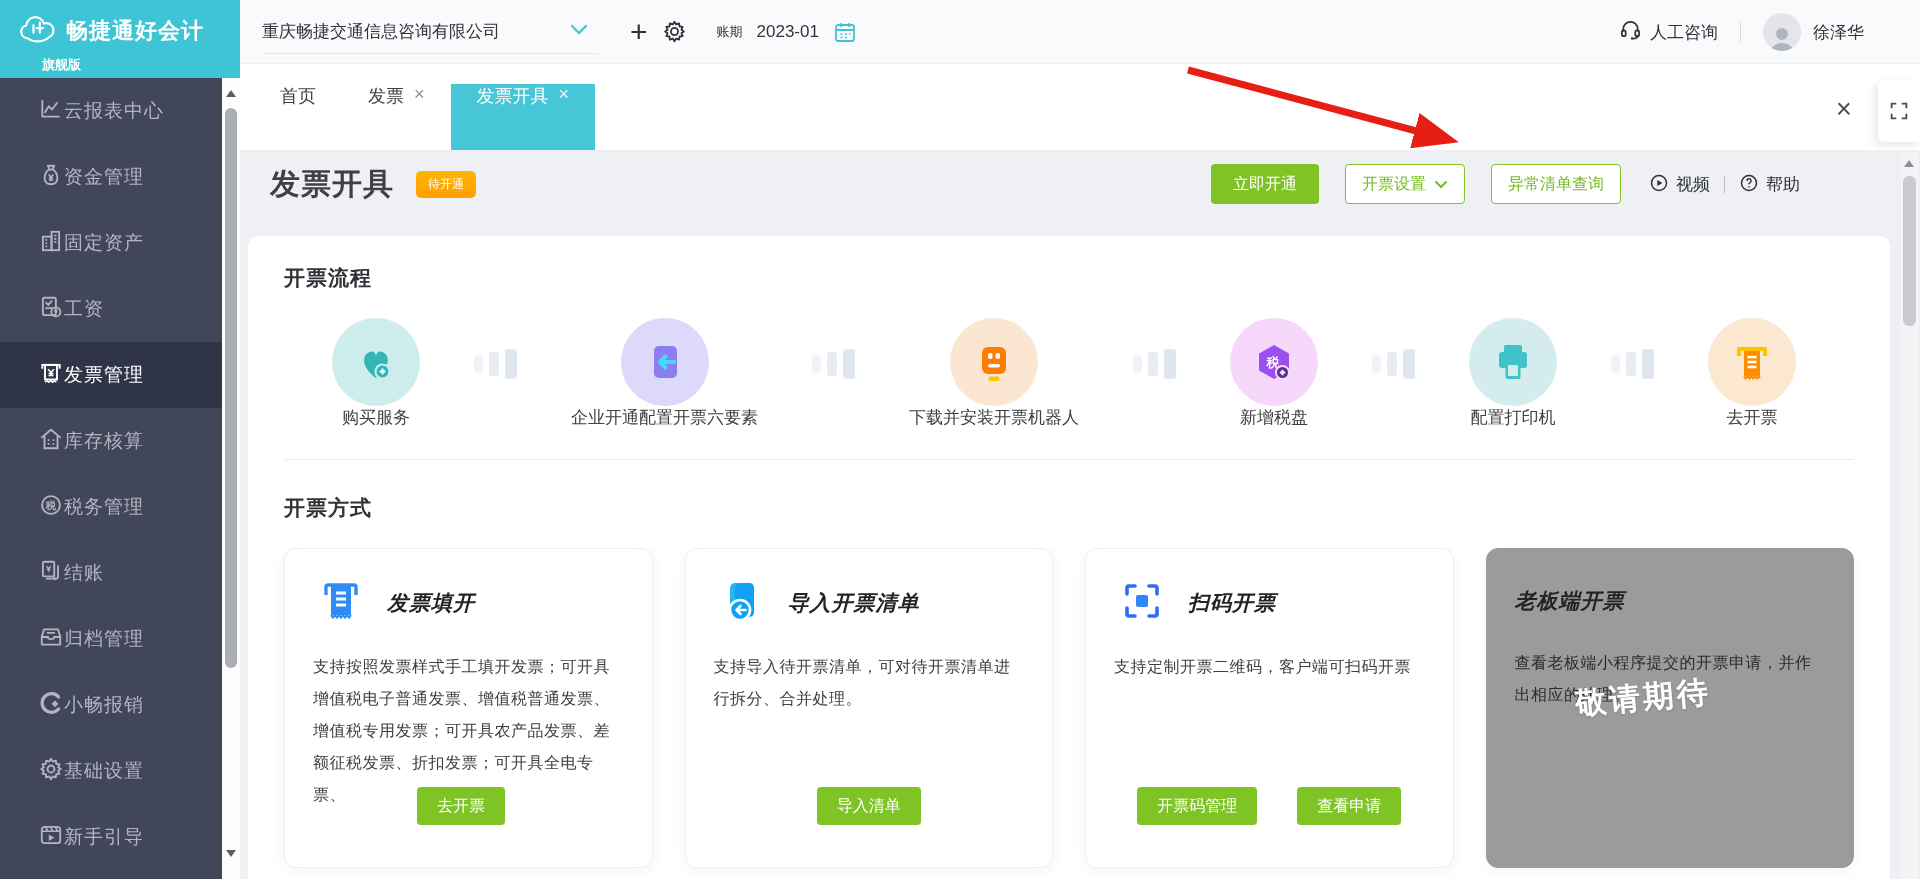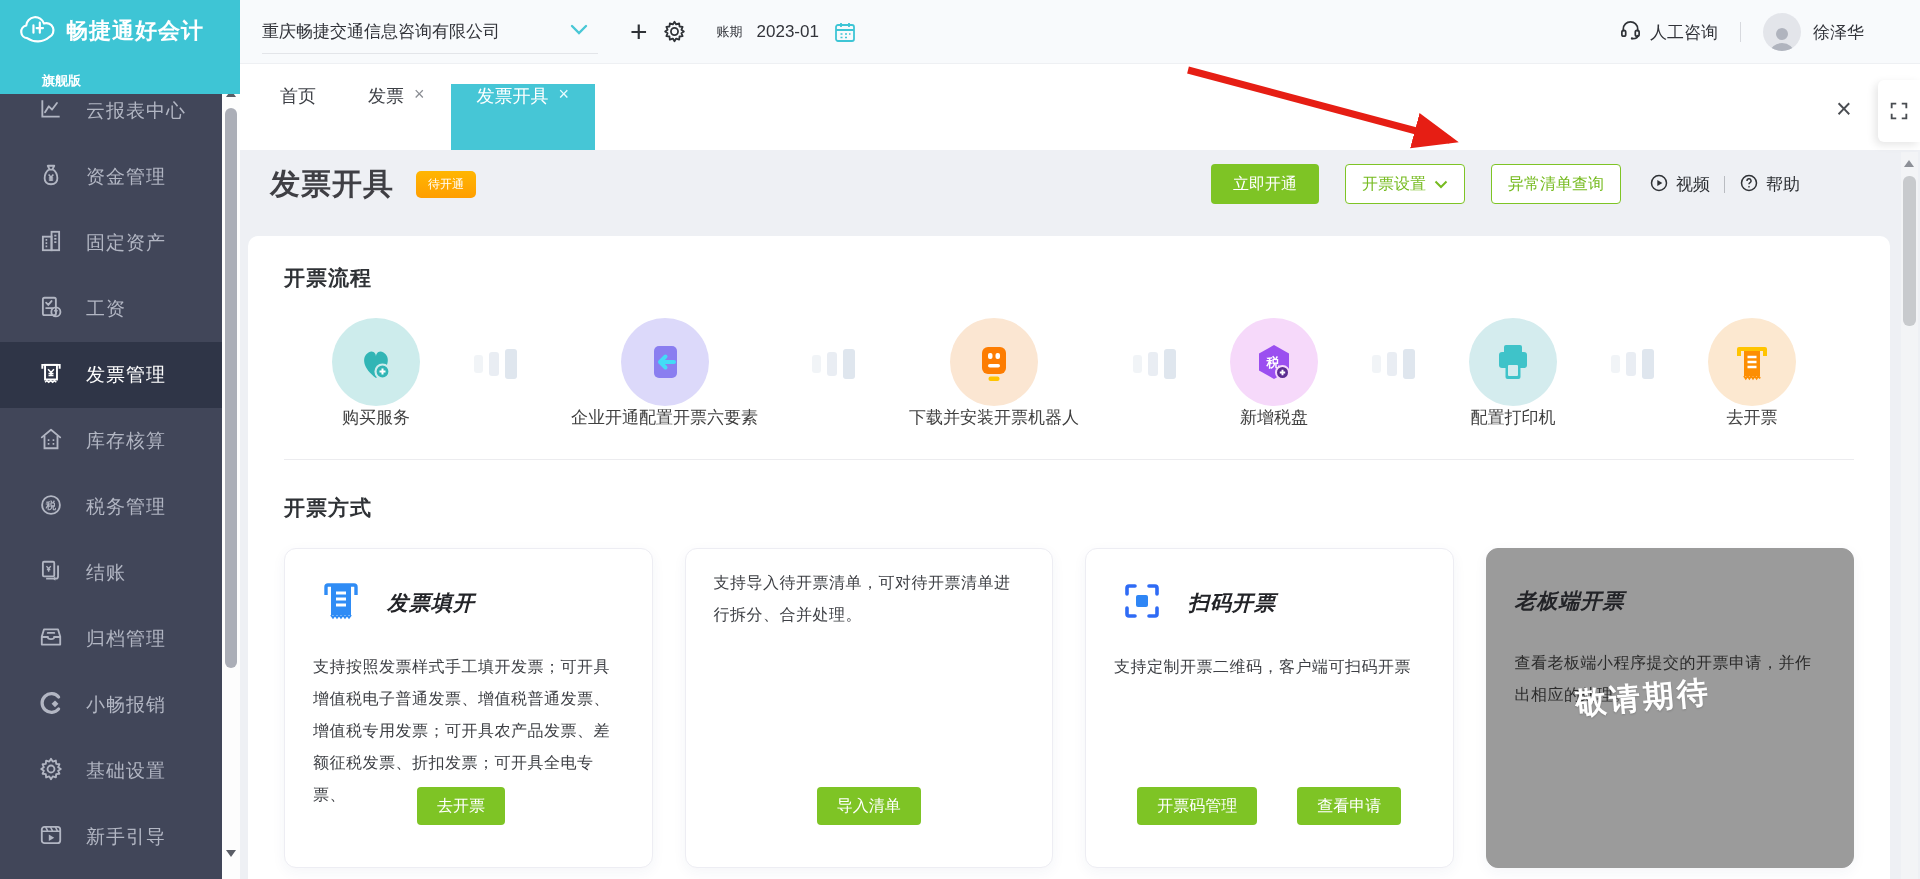--- a/index.html
+++ b/index.html
@@ -1,41 +1,41 @@
 <!DOCTYPE html>
 <html><head>
 <meta charset="utf-8">
 <style>
   * { margin:0; padding:0; box-sizing:border-box; }
   html,body { width:1920px; height:879px; overflow:hidden; font-family:"Liberation Sans","DejaVu Sans",sans-serif; }
   .app { position:relative; width:1920px; height:879px; background:#eef0f4; overflow:hidden; }
 
   
   .topbar { position:absolute; left:0; top:0; width:1920px; height:64px; background:#f8fafc; border-bottom:1px solid #eef0f3; display:flex; align-items:center; z-index:4; }
-  .logo-block { position:absolute; left:0; top:0; width:240px; height:94px; background:#3ec5d5; z-index:6; }
+  .logo-block { position:absolute; left:0; top:0; width:240px; height:78px; background:#3ec5d5; z-index:6; }
   .logo-row { display:flex; align-items:center; margin:12px 0 0 18px; gap:8px; }
   .brand-name { color:#fff; font-size:22px; font-weight:bold; letter-spacing:1px; }
   .edition { position:absolute; left:42px; bottom:4px; color:#fff; font-size:13px; font-weight:bold; }
   .tb-left { display:flex; align-items:center; margin-left:262px; gap:14px; }
   .company-wrap { display:flex; align-items:center; gap:70px; border-bottom:1px solid #e3e5e9; padding:10px 10px 10px 0; cursor:pointer; }
   .company { font-size:17px; color:#32343a; }
   .tb-icon { display:flex; align-items:center; justify-content:center; cursor:pointer; }
   .plus-glyph { font-size:30px; color:#2f3237; font-weight:400; line-height:1; margin-left:18px; }
   .period-label { font-size:13px; color:#32343a; margin-left:16px; }
   .period-value { font-size:17px; color:#32343a; }
   .tb-right { position:absolute; right:56px; top:0; height:64px; display:flex; align-items:center; gap:12px; }
   .consult { font-size:17px; color:#32343a; display:flex; align-items:center; gap:8px; cursor:pointer; }
   .tb-divider { width:1px; height:20px; background:#d7d9de; margin:0 10px; }
   .avatar { width:38px; height:38px; border-radius:50%; background:#e3e5ea; display:flex; align-items:flex-end; justify-content:center; overflow:hidden; cursor:pointer; }
   .username { font-size:17px; color:#32343a; cursor:pointer; }
 
   
   .sidebar { position:absolute; left:0; top:78px; width:240px; height:801px; background:#414659; z-index:3; }
   .side-menu { position:absolute; left:0; top:0; width:222px; }
-  .side-item { height:66px; display:flex; align-items:center; gap:22px; padding-left:38px; color:#b2b6c3; cursor:pointer; }
+  .side-item { height:66px; display:flex; align-items:center; padding-left:38px; color:#b2b6c3; cursor:pointer; }
   .side-item .lbl { font-size:19px; letter-spacing:1px; white-space:nowrap; }
   .side-item.active { background:#2f3547; color:#ffffff; }
   .side-item svg { flex:0 0 auto; }
   .side-scroll { position:absolute; right:0; top:0; width:18px; height:801px; background:#fdfdfd; }
   .tri-up { width:0; height:0; border-left:5px solid transparent; border-right:5px solid transparent; border-bottom:7px solid #5a5d66; position:absolute; left:4px; top:12px; }
   .tri-down { width:0; height:0; border-left:5px solid transparent; border-right:5px solid transparent; border-top:7px solid #5a5d66; position:absolute; left:4px; bottom:22px; }
   .side-thumb { position:absolute; left:3px; top:30px; width:12px; height:560px; background:#abaeb7; border-radius:6px; }
 
   
   .main { position:absolute; left:240px; top:64px; width:1680px; height:815px; display:flex; flex-direction:column; }
@@ -481,20 +481,31 @@
             </span>
             <span class="card-title">发票填开</span>
           </div>
           <div class="card-desc">支持按照发票样式手工填开发票；可开具增值税电子普通发票、增值税普通发票、增值税专用发票；可开具农产品发票、差额征税发票、折扣发票；可开具全电专票、</div>
           <div class="card-btns indent">
             <div class="cbtn">去开票</div>
           </div>
         </div>
 
         <div class="card">
+          <div class="card-head">
+            <span>
+              <svg width="56" height="56" viewBox="0 0 56 56">
+                  <rect x="16" y="10" width="24" height="34" rx="5" fill="#23b6f7"></rect>
+                  <rect x="21" y="10" width="19" height="34" rx="5" fill="#10a0f4"></rect>
+                  <circle cx="26" cy="37" r="10" fill="#10a0f4" stroke="#ffffff" stroke-width="2.6"></circle>
+                  <path d="M31.5 37 h-9 M26.5 33 l-4 4 4 4" stroke="#fff" stroke-width="2.6" fill="none" stroke-linecap="round" stroke-linejoin="round"></path>
+                </svg>
+            </span>
+            <span class="card-title">导入开票清单</span>
+          </div>
           <div class="card-desc">支持导入待开票清单，可对待开票清单进行拆分、合并处理。</div>
           <div class="card-btns center">
             <div class="cbtn">导入清单</div>
           </div>
         </div>
 
         <div class="card">
           <div class="card-head">
             <span>
               <svg width="56" height="56" viewBox="0 0 56 56">

